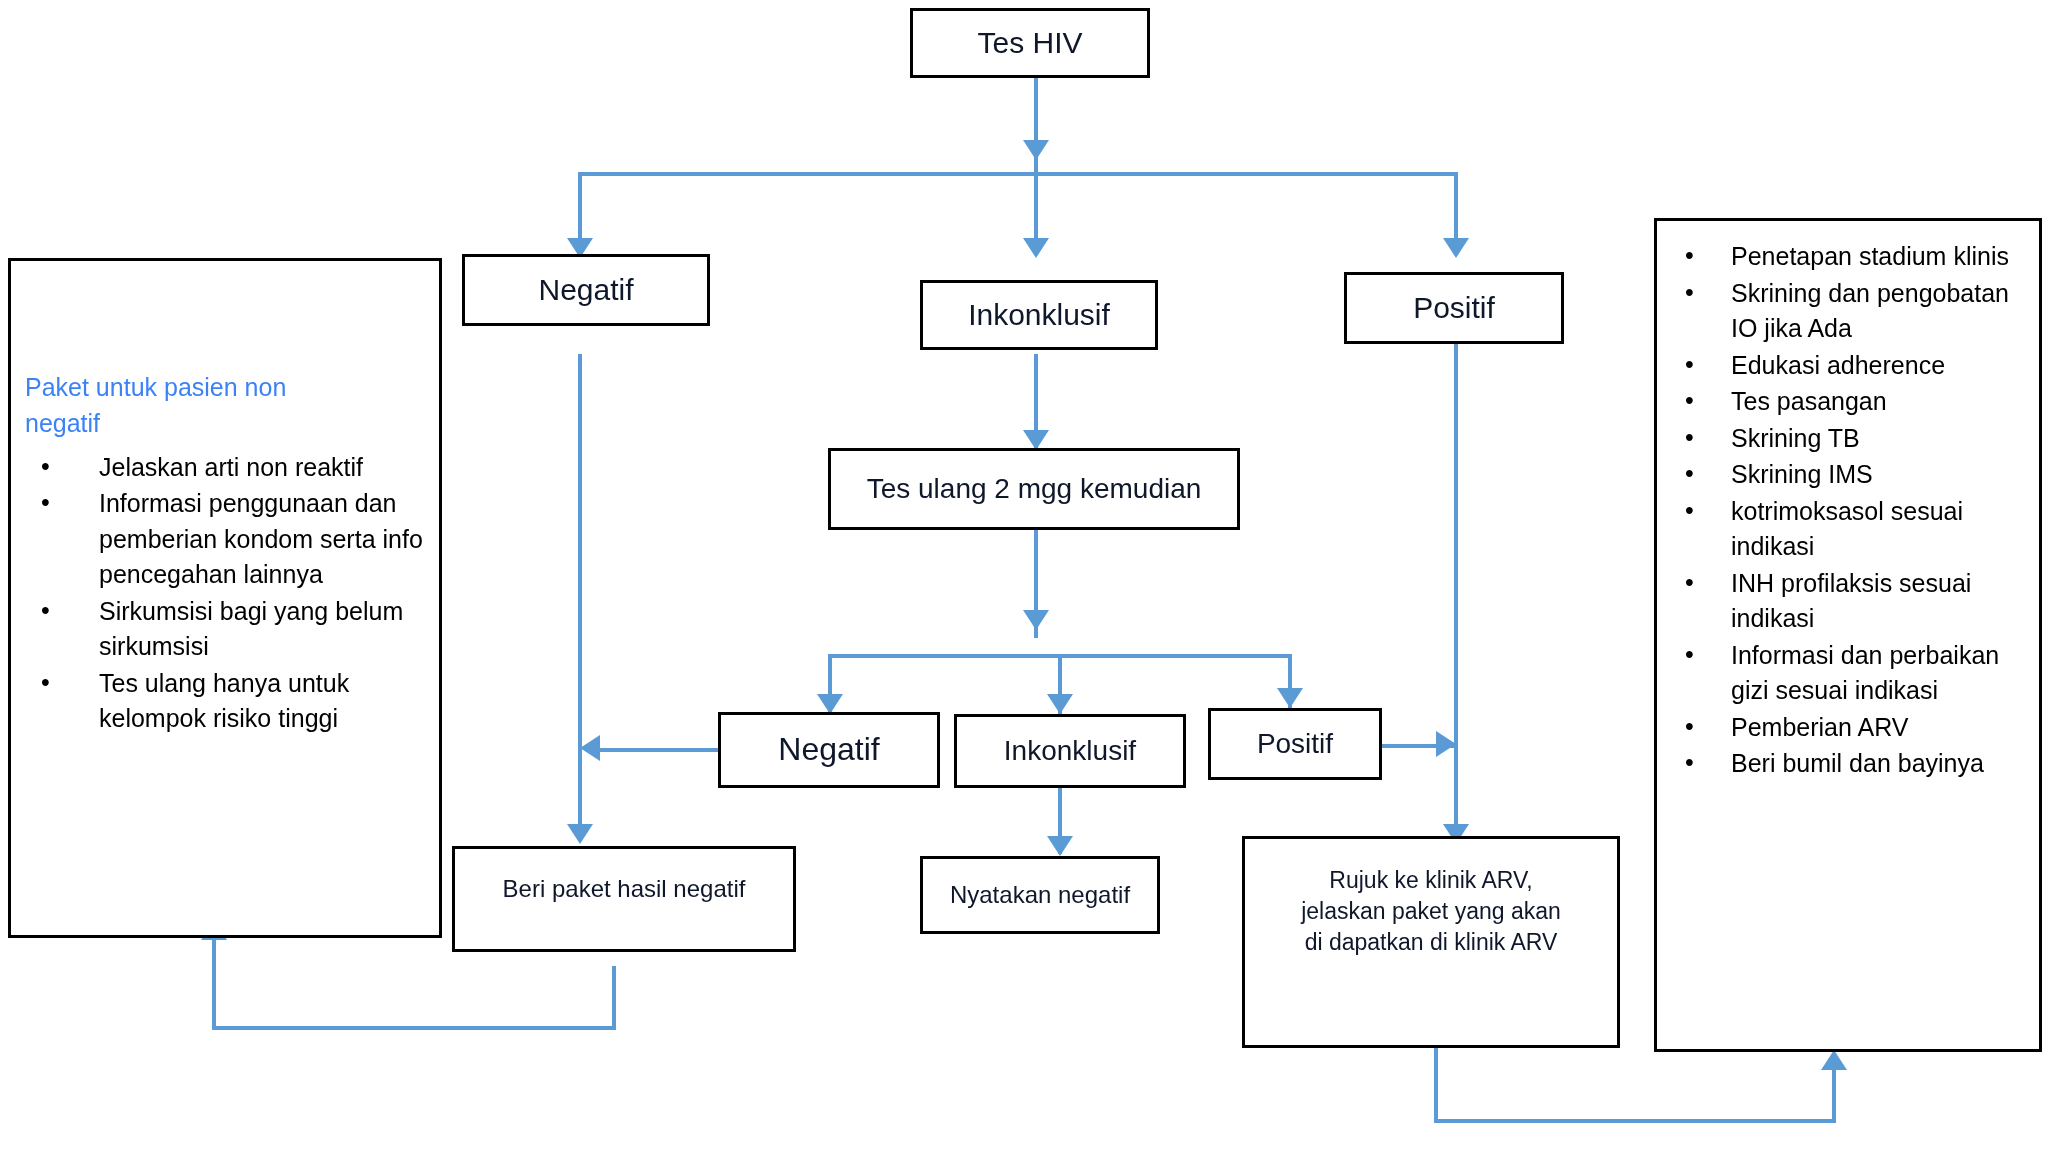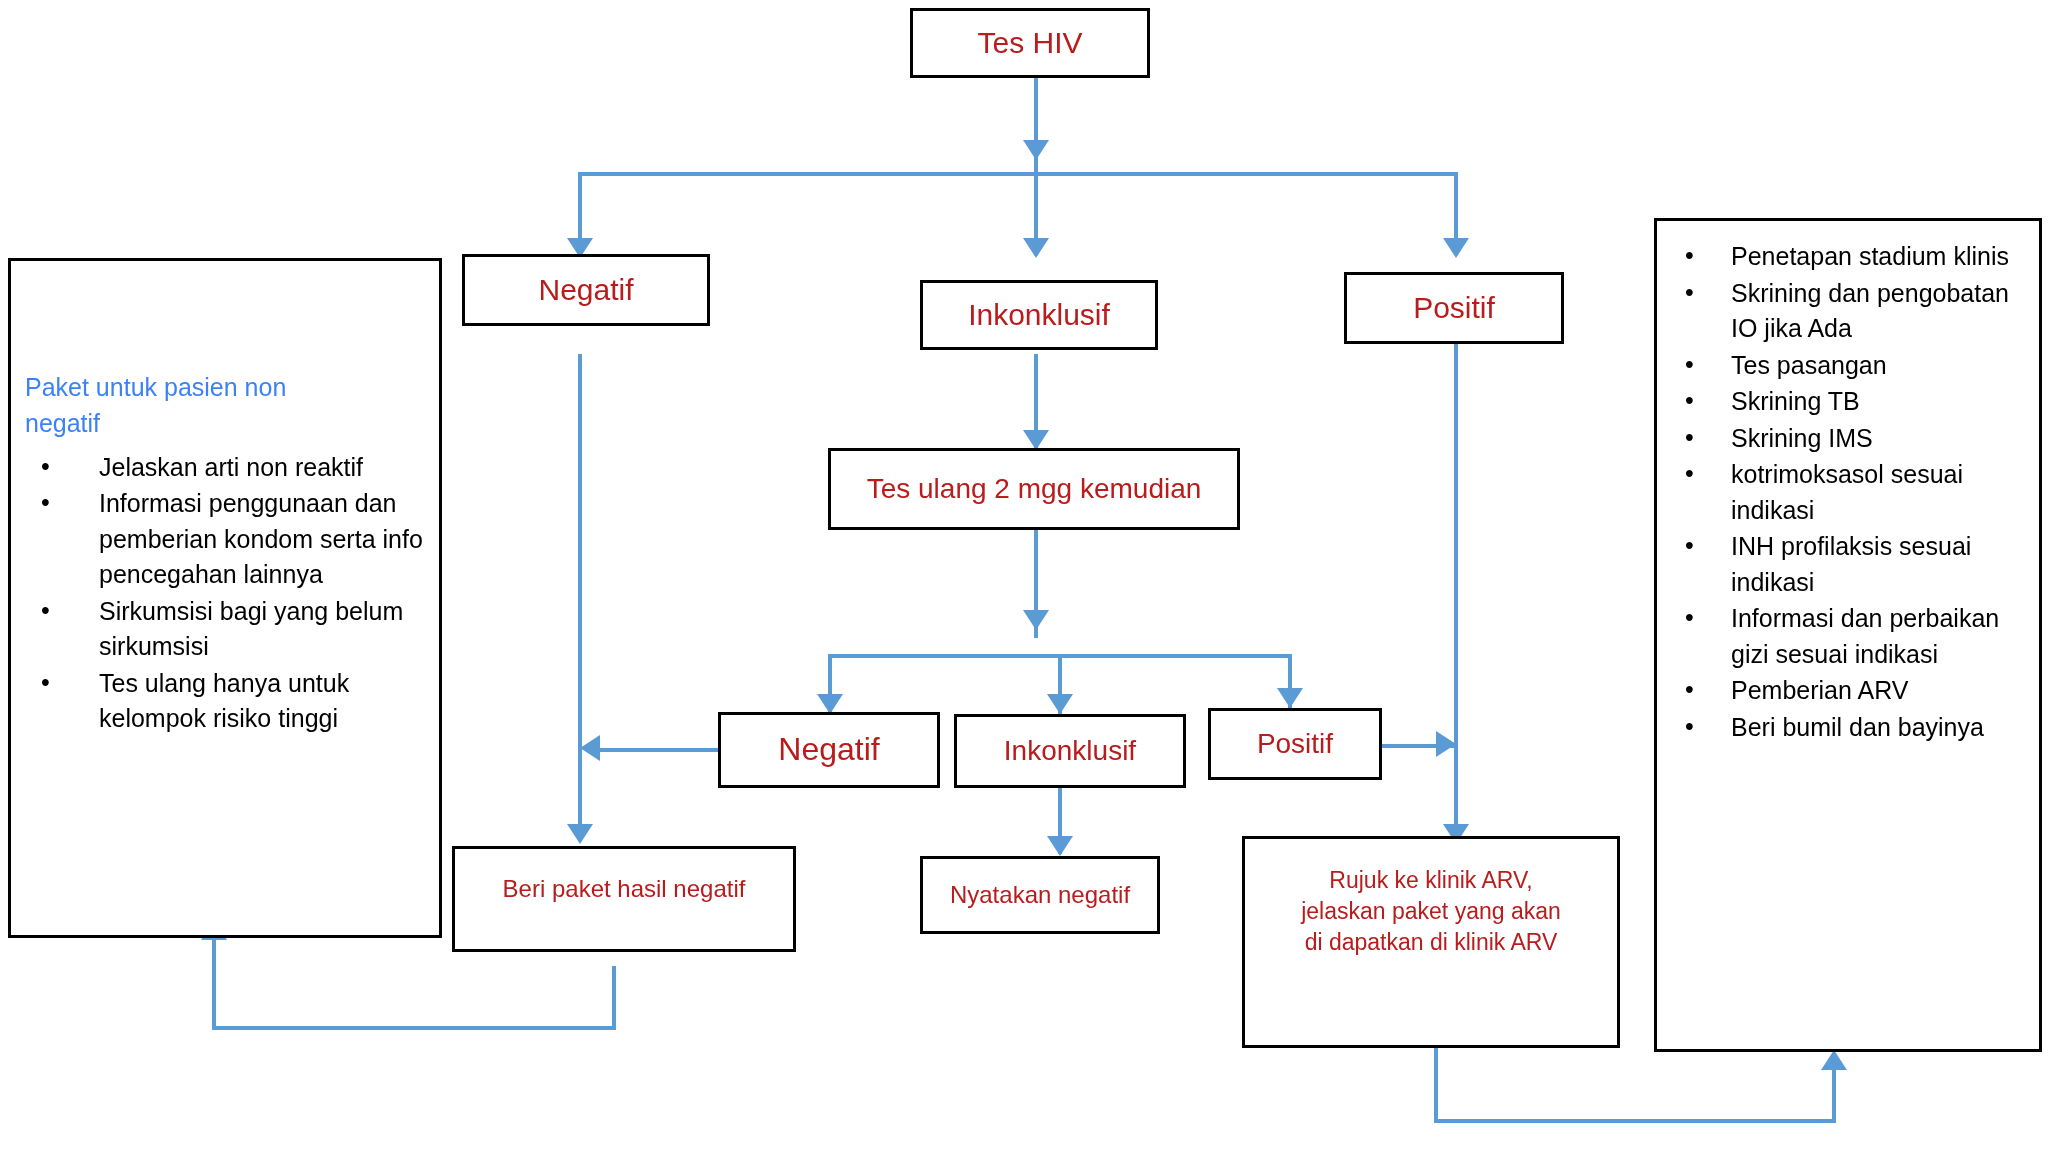--- a/index.html
+++ b/index.html
@@ -20,21 +20,21 @@
   
   .box {
     position: absolute;
     box-sizing: border-box;
     border: 3px solid #000000;
     background: #ffffff;
     display: flex;
     align-items: center;
     justify-content: center;
     text-align: center;
-    color: #b91c1c;
+    color: #0f172a;
     z-index: 5;
   }
   .box .label { display: block; line-height: 1.35; padding: 0 8px; }
 
   .panel {
     position: absolute;
     box-sizing: border-box;
     border: 3px solid #000000;
     background: #ffffff;
     z-index: 5;
@@ -222,20 +222,21 @@
         <li>Tes ulang hanya untuk kelompok risiko tinggi</li>
       </ul>
     </div>
   </div>
 
   <div class="panel" id="right-panel" style="left:1654px; top:218px; width:388px; height:834px;">
     <div class="panel-inner" style="padding-top:18px;">
       <ul class="bullets">
         <li>Penetapan stadium klinis</li>
         <li>Skrining dan pengobatan IO jika Ada</li>
+        <li>Edukasi adherence</li>
         <li>Tes pasangan</li>
         <li>Skrining TB</li>
         <li>Skrining IMS</li>
         <li>kotrimoksasol sesuai indikasi</li>
         <li>INH profilaksis sesuai indikasi</li>
         <li>Informasi dan perbaikan gizi sesuai indikasi</li>
         <li>Pemberian ARV</li>
         <li>Beri bumil dan bayinya</li>
       </ul>
     </div>

